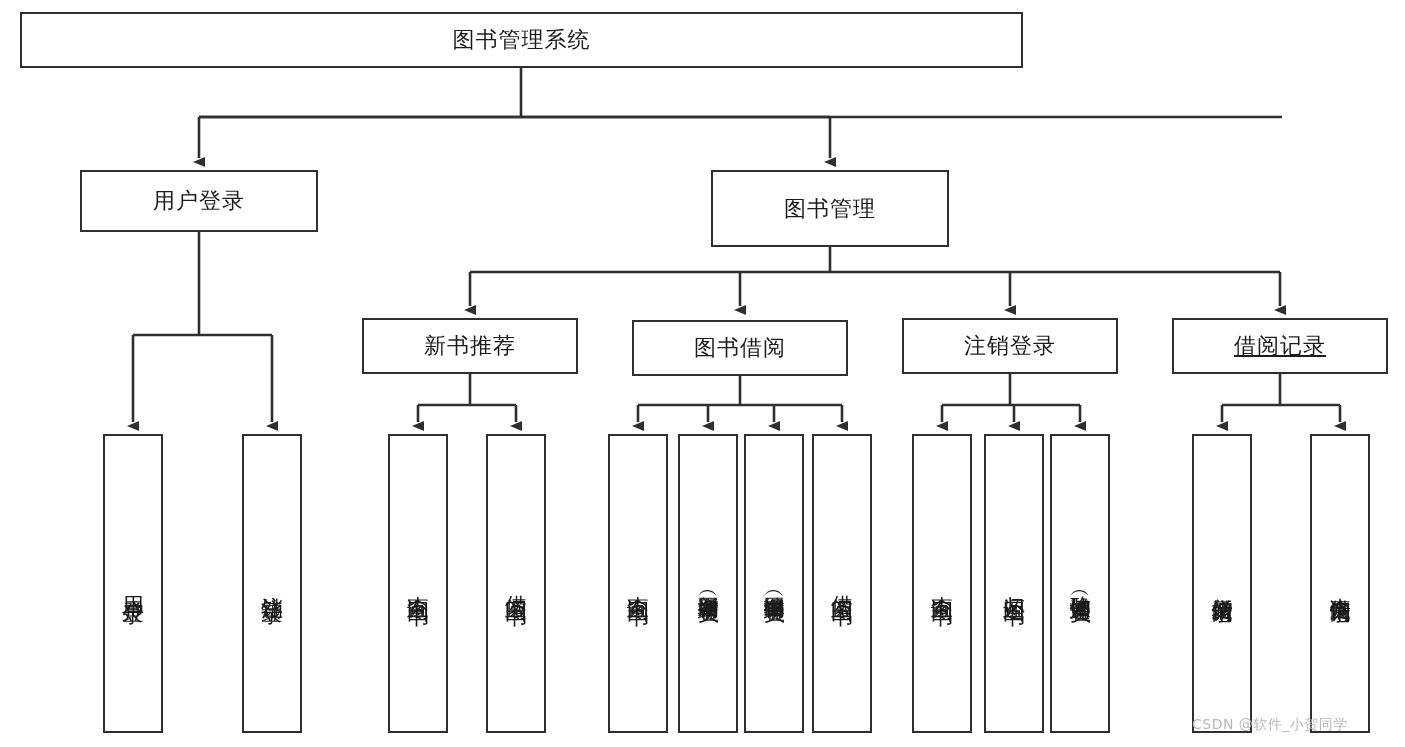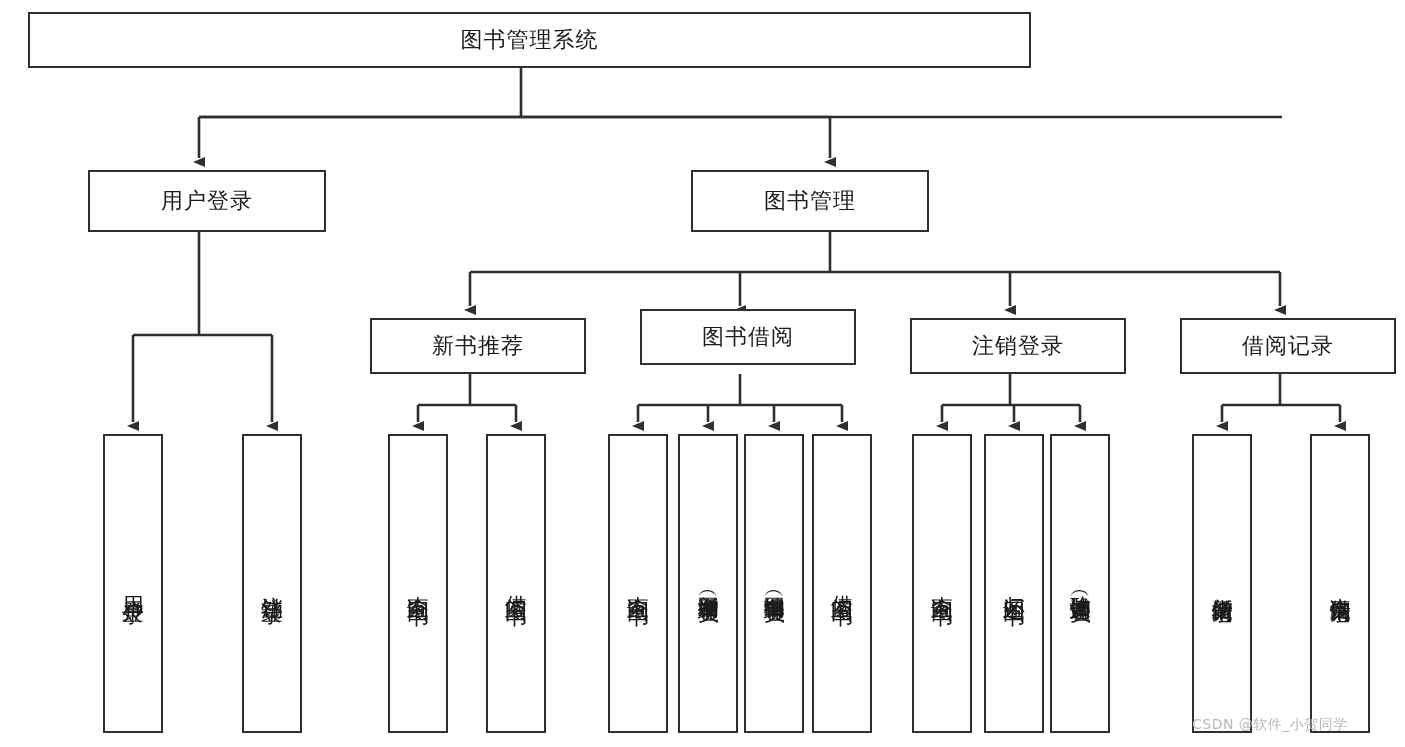--- a/index.html
+++ b/index.html
@@ -9,21 +9,21 @@
   .node{
     position:absolute;
     box-sizing:border-box;
     border:2px solid #2f2f2f;
     background:#ffffff;
     display:flex;
     align-items:center;
     justify-content:center;
     color:#1b1b1b;
   }
-  .node.h-node{font-size:22px;letter-spacing:1px;margin-left:8px;}
+  .node.h-node{font-size:22px;letter-spacing:1px;}
   .node.v-node{
     align-items:center;
     justify-content:center;
     padding:6px 0;
   }
   .vtext{
     writing-mode:vertical-rl;
     text-orientation:upright;
     font-size:22px;
     line-height:1.08;
@@ -98,34 +98,34 @@
     </g>
   </svg>
 
   <div class="node h-node" style="left: 20px; top: 12px; width: 1003px; height: 56px;">
     <span class="htext">图书管理系统</span>
   </div>
 
   <div class="node h-node" style="left: 80px; top: 170px; width: 238px; height: 62px;">
     <span class="htext">用户登录</span>
   </div>
-  <div class="node h-node" style="left: 683px; top: 170px; width: 238px; height: 62px;">
+  <div class="node h-node" style="left: 711px; top: 170px; width: 238px; height: 77px;">
     <span class="htext">图书管理</span>
   </div>
 
   <div class="node h-node" style="left: 362px; top: 318px; width: 216px; height: 56px; text-align: center;">
     <span class="htext">新书推荐</span>
   </div>
-  <div class="node h-node" style="left: 632px; top: 309px; width: 216px; height: 56px;">
+  <div class="node h-node" style="left: 632px; top: 320px; width: 216px; height: 56px;">
     <span class="htext">图书借阅</span>
   </div>
   <div class="node h-node" style="left: 902px; top: 318px; width: 216px; height: 56px;">
     <span class="htext">注销登录</span>
   </div>
-  <div class="node h-node" style="left: 1172px; top: 318px; width: 216px; height: 56px;">
+  <div class="node h-node" style="left: 1172px; top: 318px; width: 216px; height: 56px; text-decoration: underline;">
     <span class="htext">借阅记录</span>
   </div>
 
   <div class="node v-node" style="left: 103px; top: 434px; width: 60px; height: 299px;">
     <span class="vtext">用户登录</span>
   </div>
   <div class="node v-node" style="left: 242px; top: 434px; width: 60px; height: 299px;">
     <span class="vtext">注销登录</span>
   </div>
   <div class="node v-node" style="left: 388px; top: 434px; width: 60px; height: 299px;">

